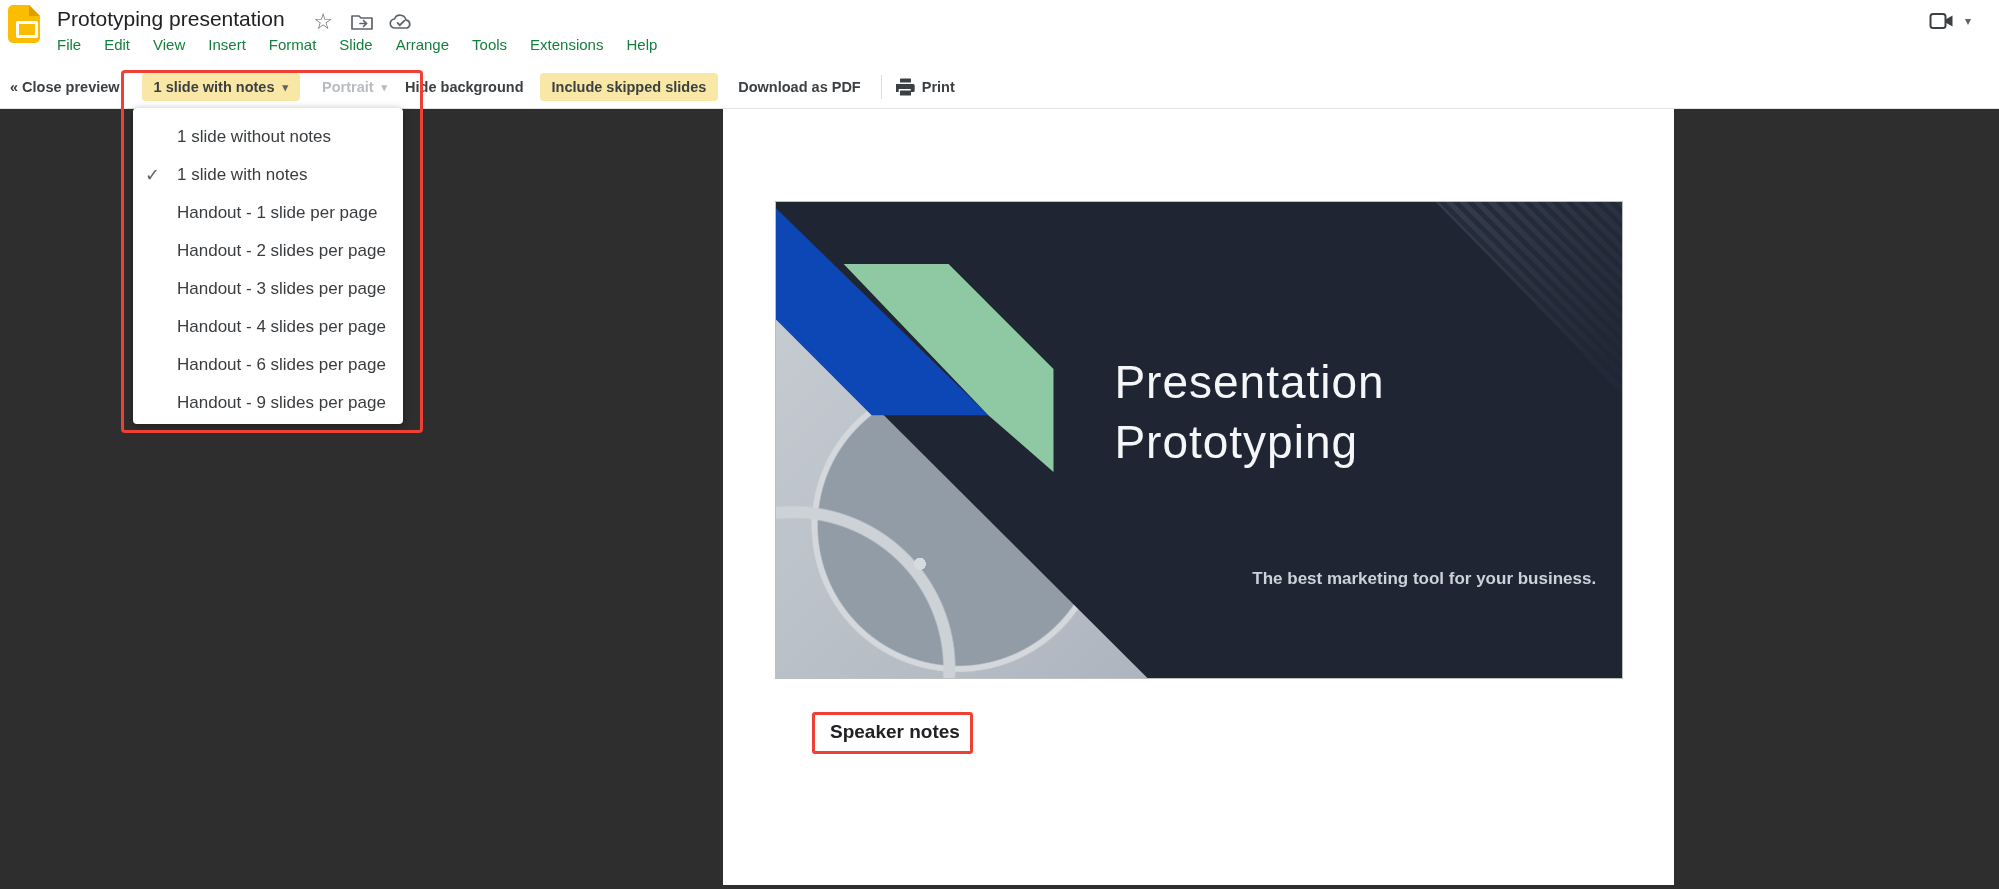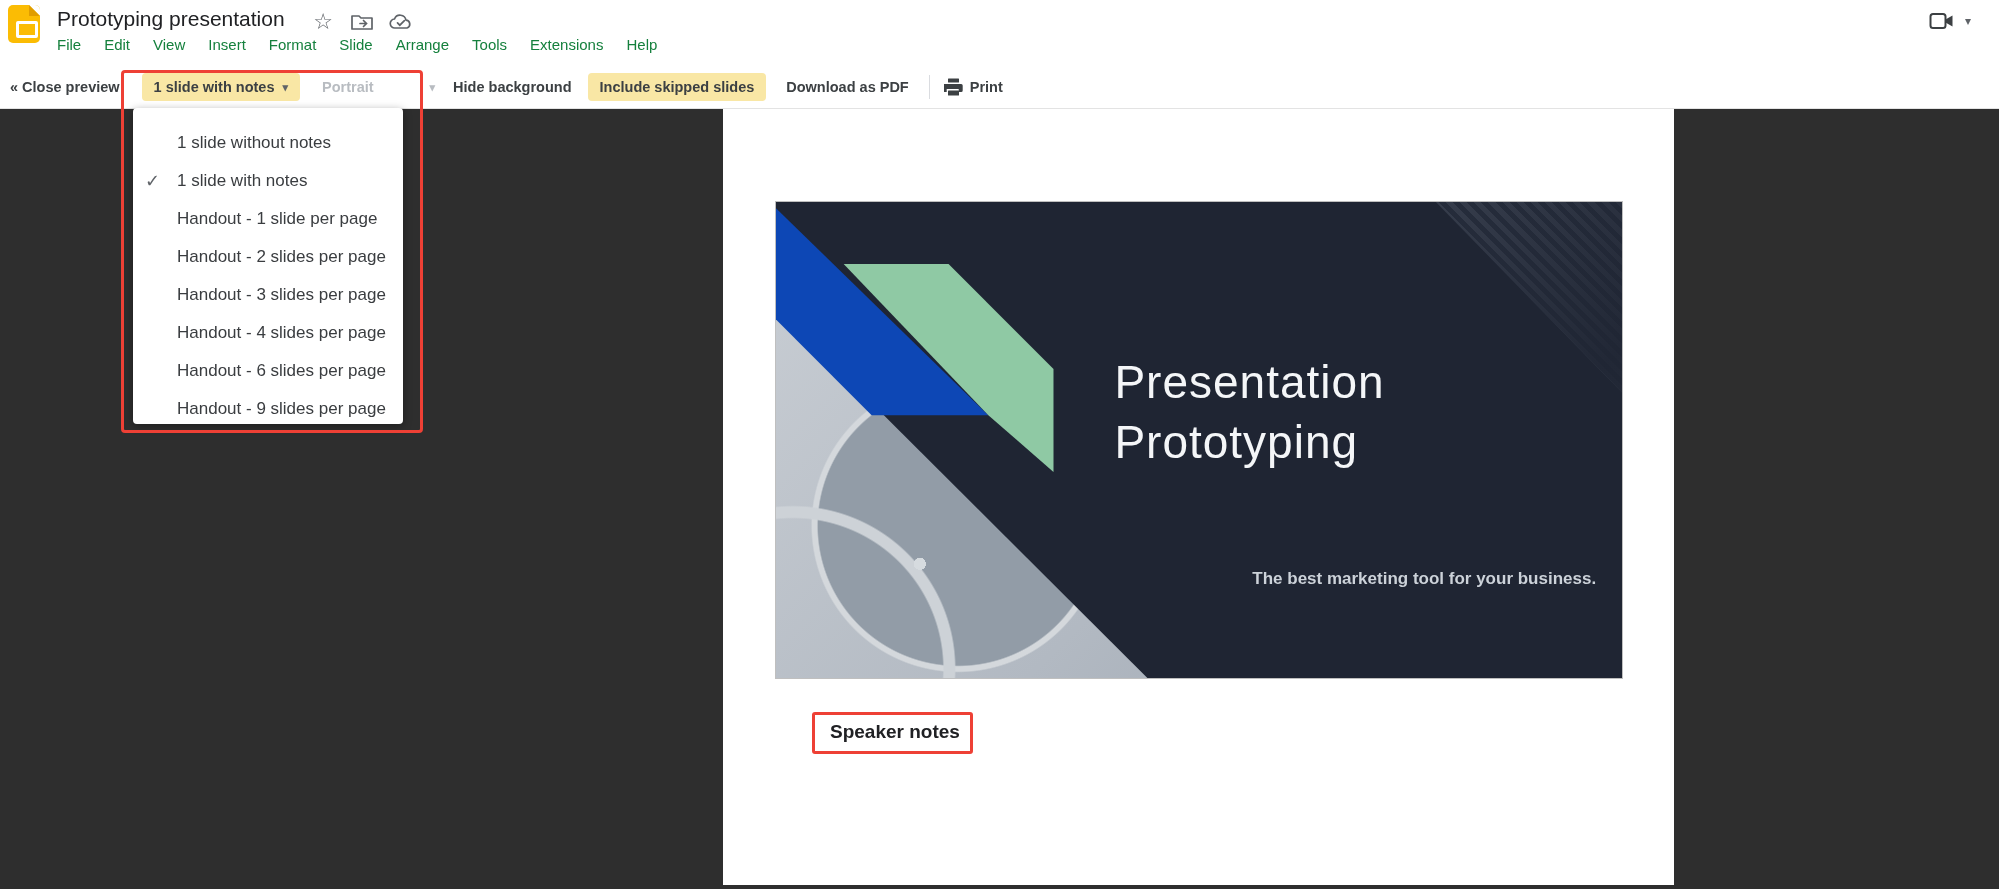--- a/index.html
+++ b/index.html
@@ -26,21 +26,21 @@
   .cam-caret { font-size:12px; color:#5f6368; }
 
   
   .toolbar { position:absolute; left:0; top:66px; width:1999px; height:43px; background:#fff;
              border-bottom:1px solid #e3e3e3; display:flex; align-items:center; z-index:5; }
   .tb-item { font-size:14.5px; font-weight:bold; color:#3c4043; white-space:nowrap; cursor:pointer;
              display:flex; align-items:center; }
   .tb-close { margin-left:10px; }
   .tb-btn { height:28px; padding:0 12px; border-radius:4px; background:#f9e7a5; display:flex; align-items:center; }
   .tb-layout { margin-left:22px; }
-  .tb-portrait { margin-left:22px; color:#b8bcc1; cursor:default;gap:48px; }
+  .tb-portrait { margin-left:22px; color:#b8bcc1; cursor:default; }
   .caret { font-size:11px; margin-left:8px; color:#5f6368; }
   .caret.dim { color:#b8bcc1; }
   .tb-hidebg { margin-left:18px; }
   .tb-skip { margin-left:16px; }
   .tb-pdf { margin-left:20px; }
   .tb-divider { width:1px; height:24px; background:#dadce0; margin-left:20px; }
   .tb-print { margin-left:14px; gap:7px; }
 
   
   .canvas { position:absolute; left:0; top:109px; width:1999px; height:780px; background:#2e2e2e; }
@@ -70,21 +70,21 @@
   .slide-sub { position:absolute; left:56.3%; top:77.2%; color:#ccd2d9; font-size:17px; font-weight:bold;
                white-space:nowrap; }
 
   
   .notes-text { position:absolute; left:107px; top:612px; font-size:19px; color:#202124; white-space:nowrap;font-weight:bold; }
   .notes-annot { position:absolute; left:89px; top:603px; width:161px; height:42px;
                  border:3px solid #ee4035; border-radius:3px; z-index:8; }
 
   
   .dropdown { position:absolute; left:133px; top:108px; width:270px; height:316px; background:#fff;
-              border-radius:4px; box-shadow:0 2px 8px rgba(0,0,0,.35); z-index:9; padding:16px 0; }
+              border-radius:4px; box-shadow:0 2px 8px rgba(0,0,0,.35); z-index:9; padding:10px 0; }
   .dd-item { position:relative; height:38px; display:flex; align-items:center; padding-left:44px;
              font-size:17px; color:#3a3d40; cursor:pointer; white-space:nowrap; }
   .dd-check { position:absolute; left:12px; top:8px; font-size:18px; color:#5f6368; }
 
   
   .annot-big { position:absolute; left:121px; top:70px; width:302px; height:363px;
                border:3px solid #ee4035; border-radius:4px; z-index:10; }
 
   svg { display:block; }
 </style>

